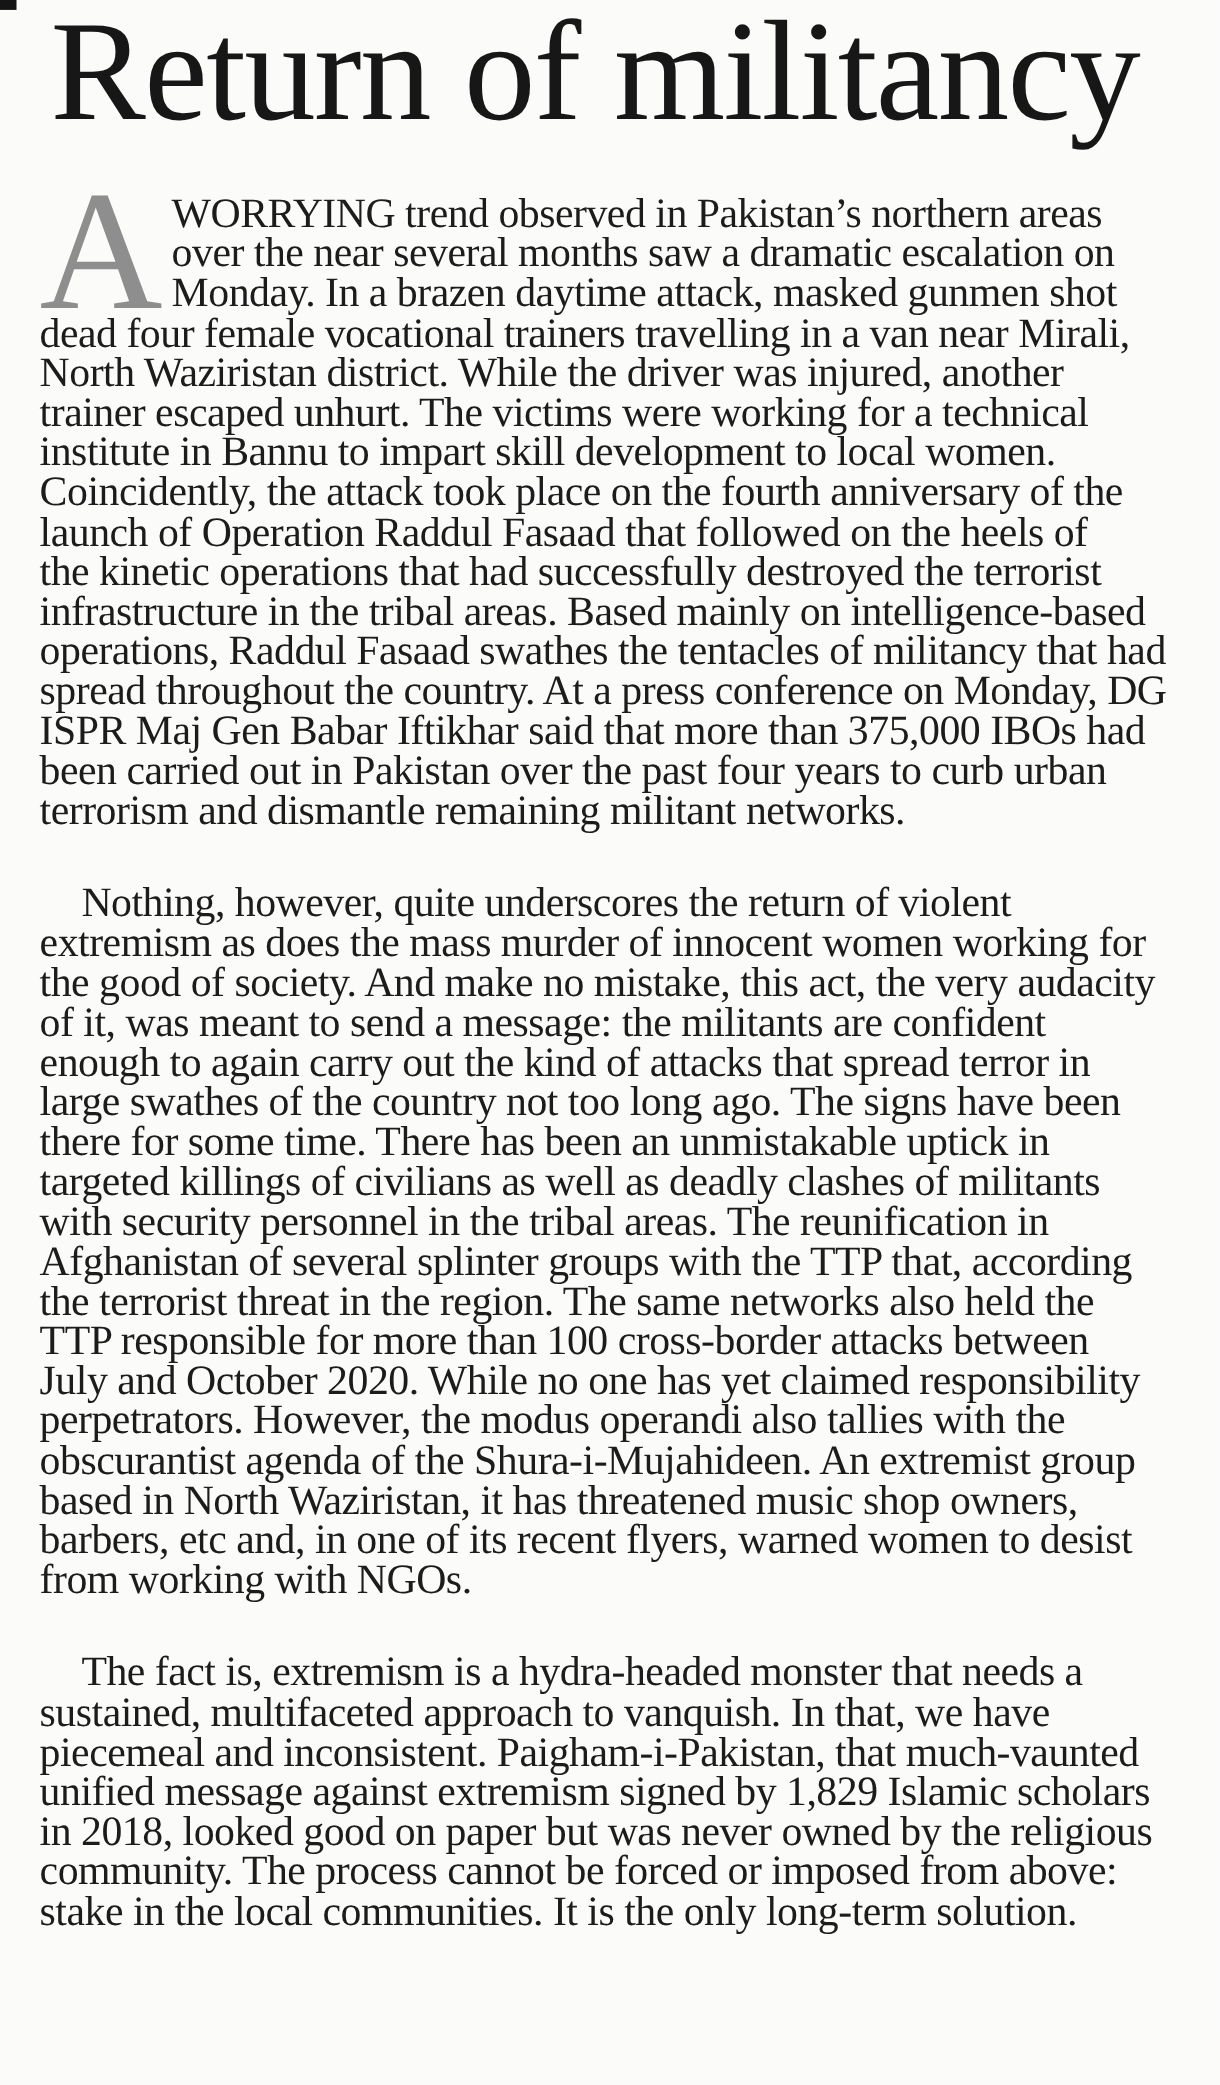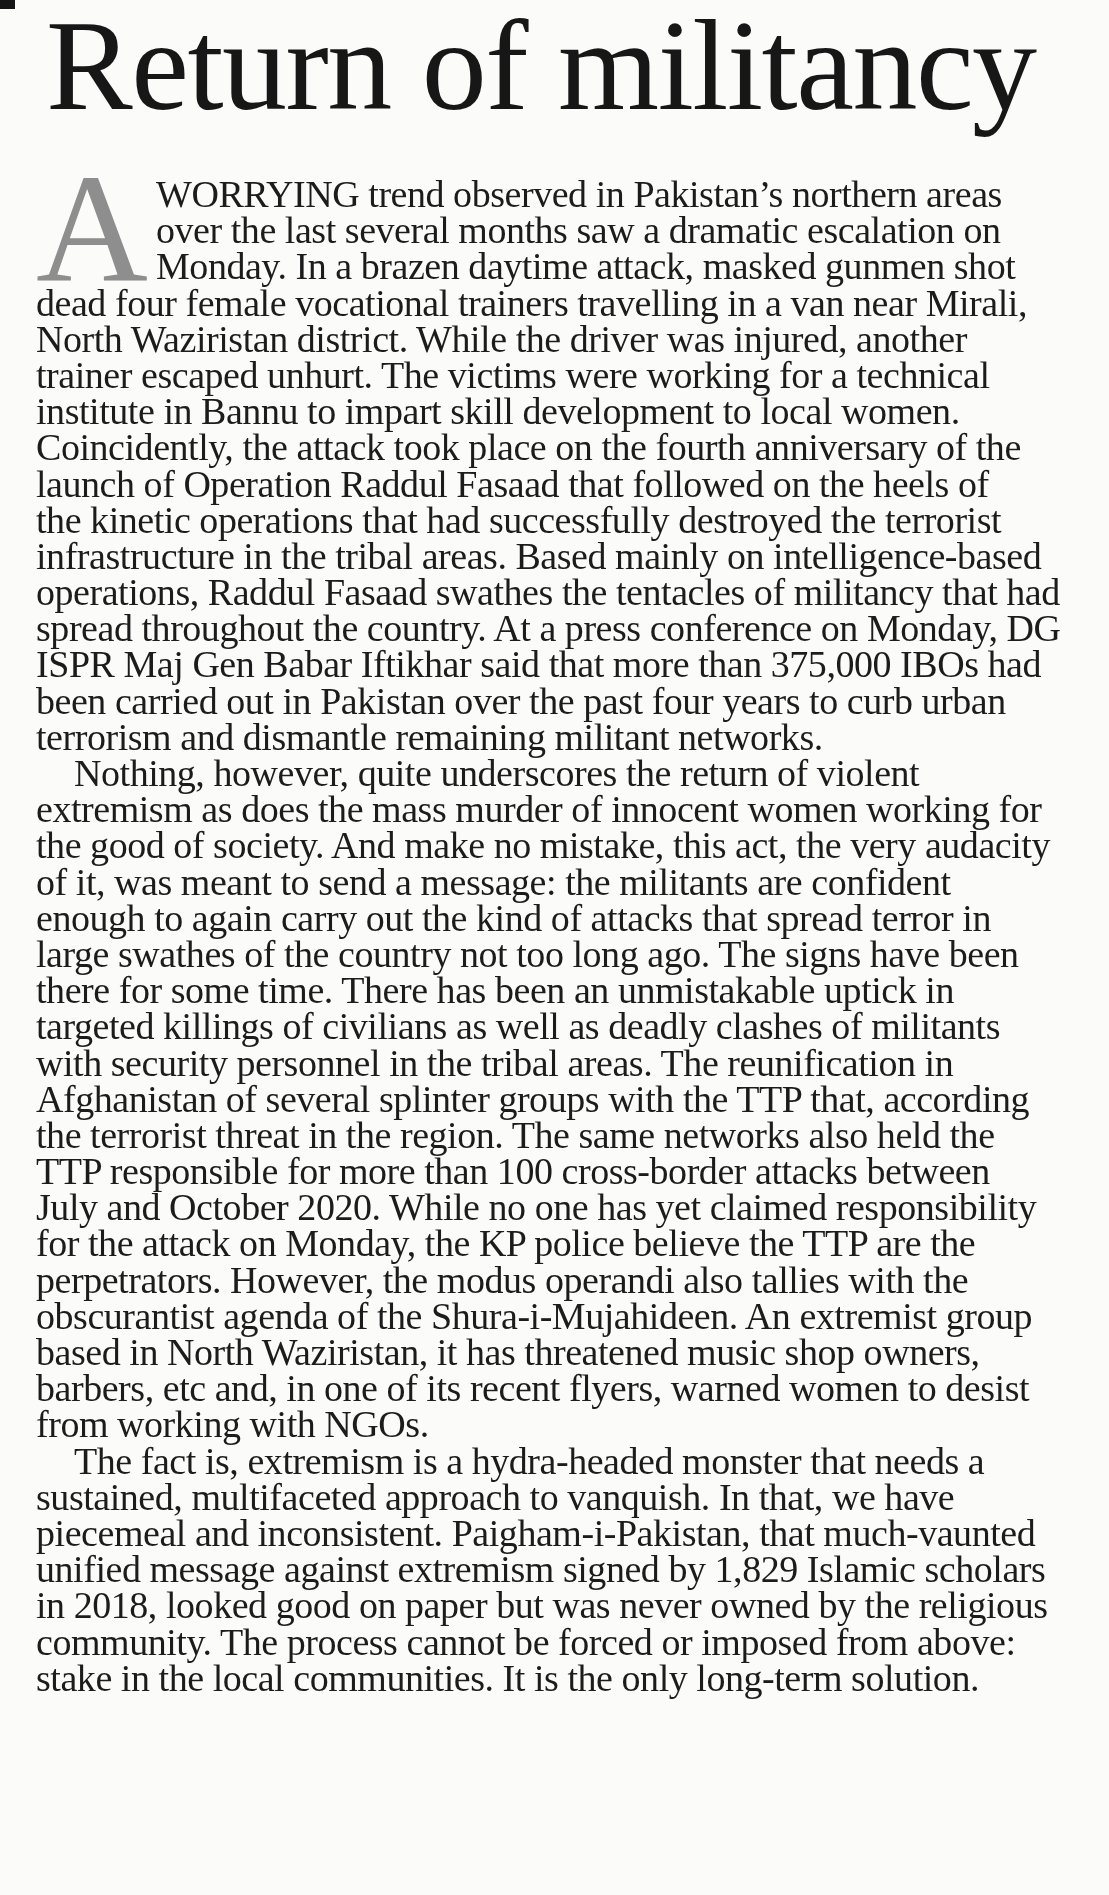--- a/index.html
+++ b/index.html
@@ -51,32 +51,33 @@
     line-height: 104px;
     color: #8e8e8e;
     text-align: left;
   }
   .line {
     white-space: nowrap;
     height: 36.2px;
   }
   .line.indent {
     padding-left: 38px;
+    margin-top: 48px;
   }
 </style>
 </head>
 <body>
 
 <div class="page">
   <div class="corner-mark"></div>
   <h1 class="title">Return of militancy</h1>
   <div class="article-body">
     <span class="dropcap">A</span>
   <div class="line">WORRYING trend observed in Pakistan’s northern areas</div>
-      <div class="line">over the last several months saw a dramatic escalation on</div>
+      <div class="line">over the near several months saw a dramatic escalation on</div>
       <div class="line">Monday. In a brazen daytime attack, masked gunmen shot</div>
       <div class="line">dead four female vocational trainers travelling in a van near Mirali,</div>
       <div class="line">North Waziristan district. While the driver was injured, another</div>
       <div class="line">trainer escaped unhurt. The victims were working for a technical</div>
       <div class="line">institute in Bannu to impart skill development to local women.</div>
       <div class="line">Coincidently, the attack took place on the fourth anniversary of the</div>
       <div class="line">launch of Operation Raddul Fasaad that followed on the heels of</div>
       <div class="line">the kinetic operations that had successfully destroyed the terrorist</div>
       <div class="line">infrastructure in the tribal areas. Based mainly on intelligence-based</div>
       <div class="line">operations, Raddul Fasaad swathes the tentacles of militancy that had</div>
@@ -90,21 +91,20 @@
       <div class="line">of it, was meant to send a message: the militants are confident</div>
       <div class="line">enough to again carry out the kind of attacks that spread terror in</div>
       <div class="line">large swathes of the country not too long ago. The signs have been</div>
       <div class="line">there for some time. There has been an unmistakable uptick in</div>
       <div class="line">targeted killings of civilians as well as deadly clashes of militants</div>
       <div class="line">with security personnel in the tribal areas. The reunification in</div>
       <div class="line">Afghanistan of several splinter groups with the TTP that, according</div>
       <div class="line">the terrorist threat in the region. The same networks also held the</div>
       <div class="line">TTP responsible for more than 100 cross-border attacks between</div>
       <div class="line">July and October 2020. While no one has yet claimed responsibility</div>
-      <div class="line">for the attack on Monday, the KP police believe the TTP are the</div>
       <div class="line">perpetrators. However, the modus operandi also tallies with the</div>
       <div class="line">obscurantist agenda of the Shura-i-Mujahideen. An extremist group</div>
       <div class="line">based in North Waziristan, it has threatened music shop owners,</div>
       <div class="line">barbers, etc and, in one of its recent flyers, warned women to desist</div>
       <div class="line">from working with NGOs.</div>
       <div class="line indent">The fact is, extremism is a hydra-headed monster that needs a</div>
       <div class="line">sustained, multifaceted approach to vanquish. In that, we have</div>
       <div class="line">piecemeal and inconsistent. Paigham-i-Pakistan, that much-vaunted</div>
       <div class="line">unified message against extremism signed by 1,829 Islamic scholars</div>
       <div class="line">in 2018, looked good on paper but was never owned by the religious</div>

